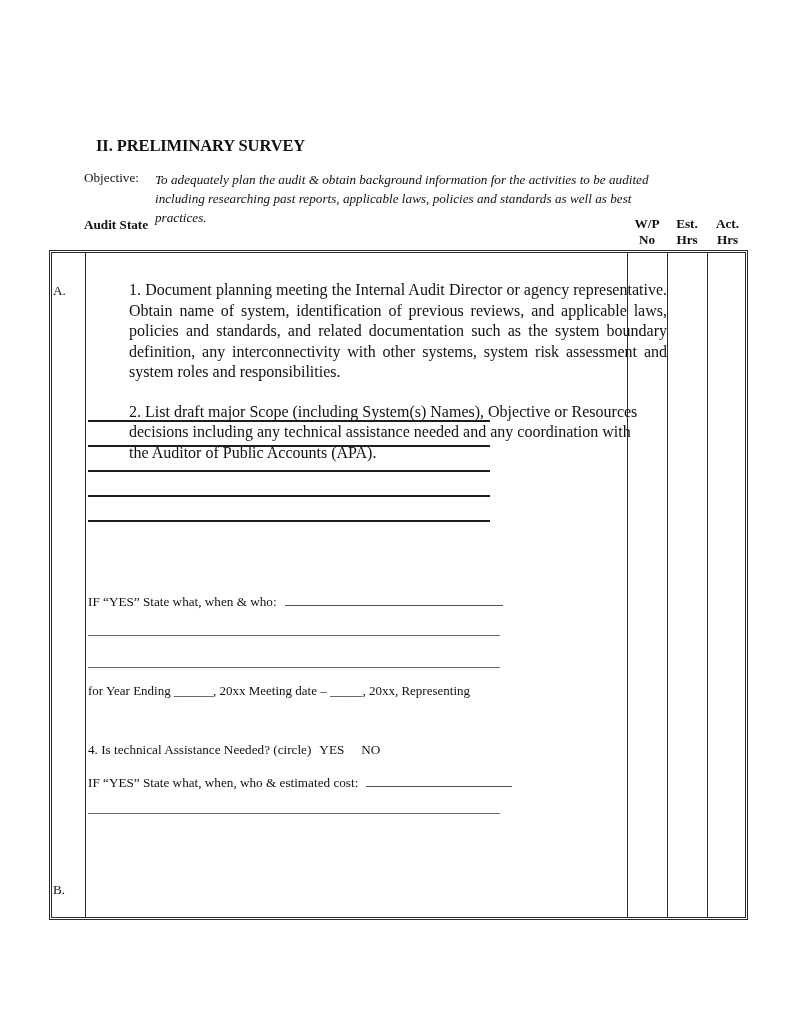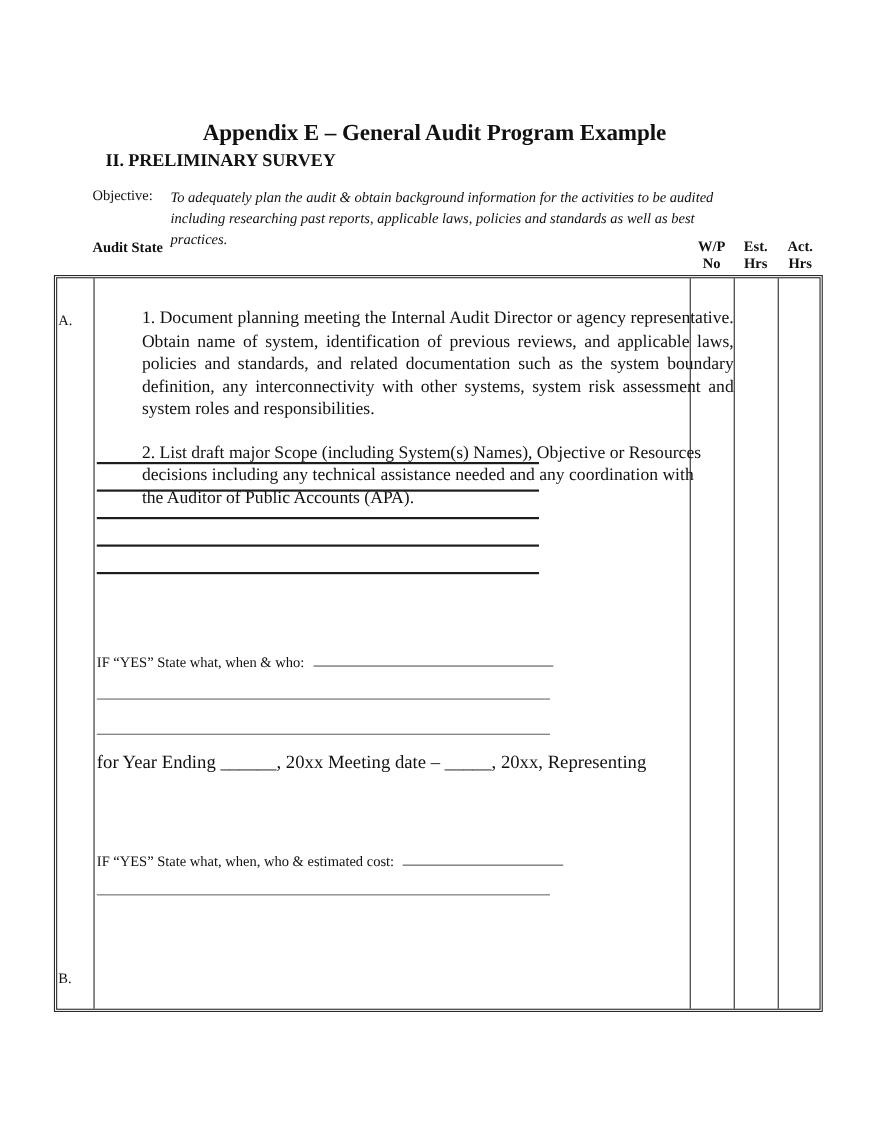--- a/index.html
+++ b/index.html
@@ -184,21 +184,21 @@
     border-top: 1px solid #6a6a6a;
   }
   .rule-q3-a { top: 635px; }
   .rule-q3-b { top: 667px; }
 
   
   .year-line {
     position: absolute;
     left: 88px;
     top: 683px;
-    font-size: 17px;
+    font-size: 13px;
   }
 
   
   .q4 {
     position: absolute;
     left: 88px;
     top: 742px;
     font-size: 13.2px;
   }
   .q4-if {
@@ -223,21 +223,20 @@
     left: 88px;
     top: 892px;
     font-size: 13.2px;
   }
 </style>
 </head>
 <body>
 
 <div class="page">
 
-  <div class="doc-title">Appendix E – General Audit Program Example</div>
 
   <div class="section-heading">II. PRELIMINARY SURVEY</div>
 
   <div class="objective-row">
     <div class="objective-label">Objective:</div>
     <div class="objective-text">To adequately plan the audit &amp; obtain background information for the activities to be audited including researching past reports, applicable laws, policies and standards as well as best practices.</div>
   </div>
 
   <div class="colhead colhead-audit-step">Audit State</div>
 
@@ -282,20 +281,23 @@
 
   <div class="q3-if">
     <span>IF “YES” State what, when &amp; who:</span><span class="inline-fill-q3"></span>
   </div>
 
   <div class="rule-thin rule-q3-a"></div>
   <div class="rule-thin rule-q3-b"></div>
 
   <div class="year-line">for Year Ending ______, 20xx Meeting date – _____, 20xx, Representing</div>
 
+  <div class="q4">
+    <span>4. Is technical Assistance Needed? (circle)</span><span class="gap-small"></span><span class="yn">YES</span><span class="gap-wide"></span><span class="yn">NO</span>
+  </div>
 
   <div class="q4-if">
     <span>IF “YES” State what, when, who &amp; estimated cost:</span><span class="inline-fill-q4"></span>
   </div>
 
   <div class="rule-thin rule-q4"></div>
 
 
 </div>
 

